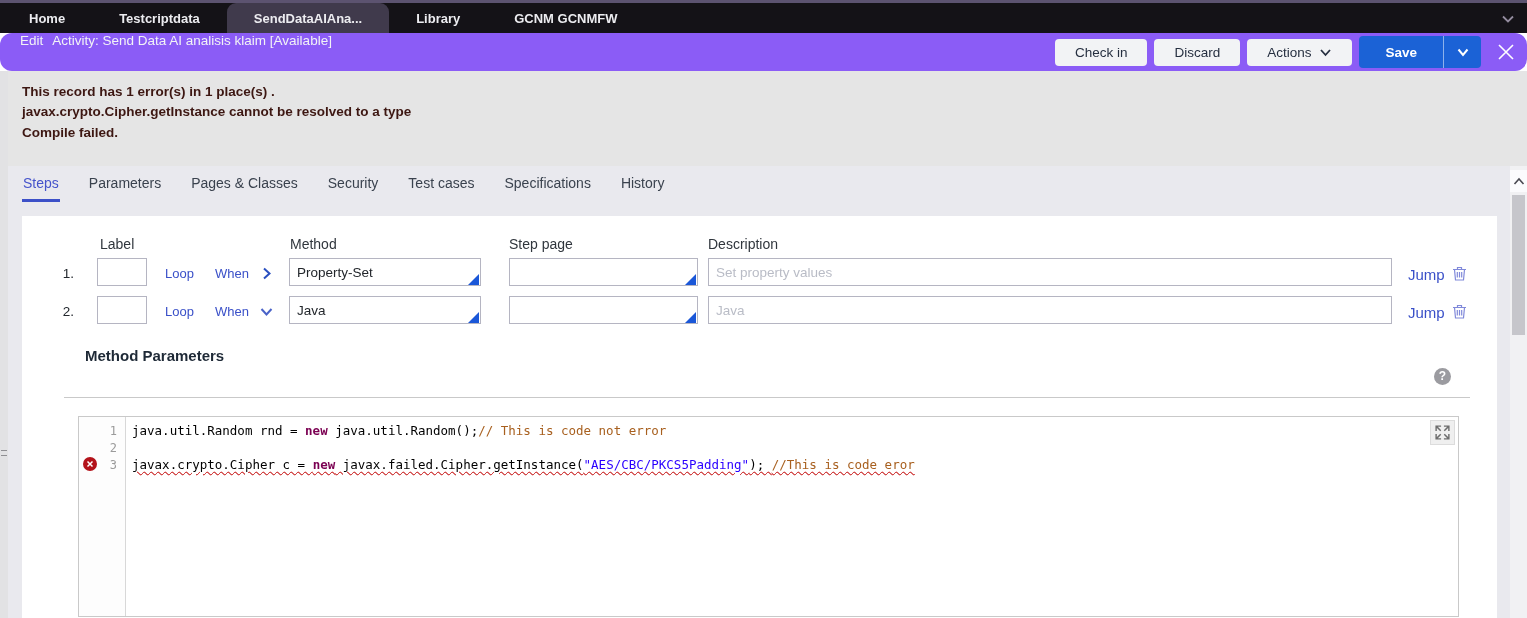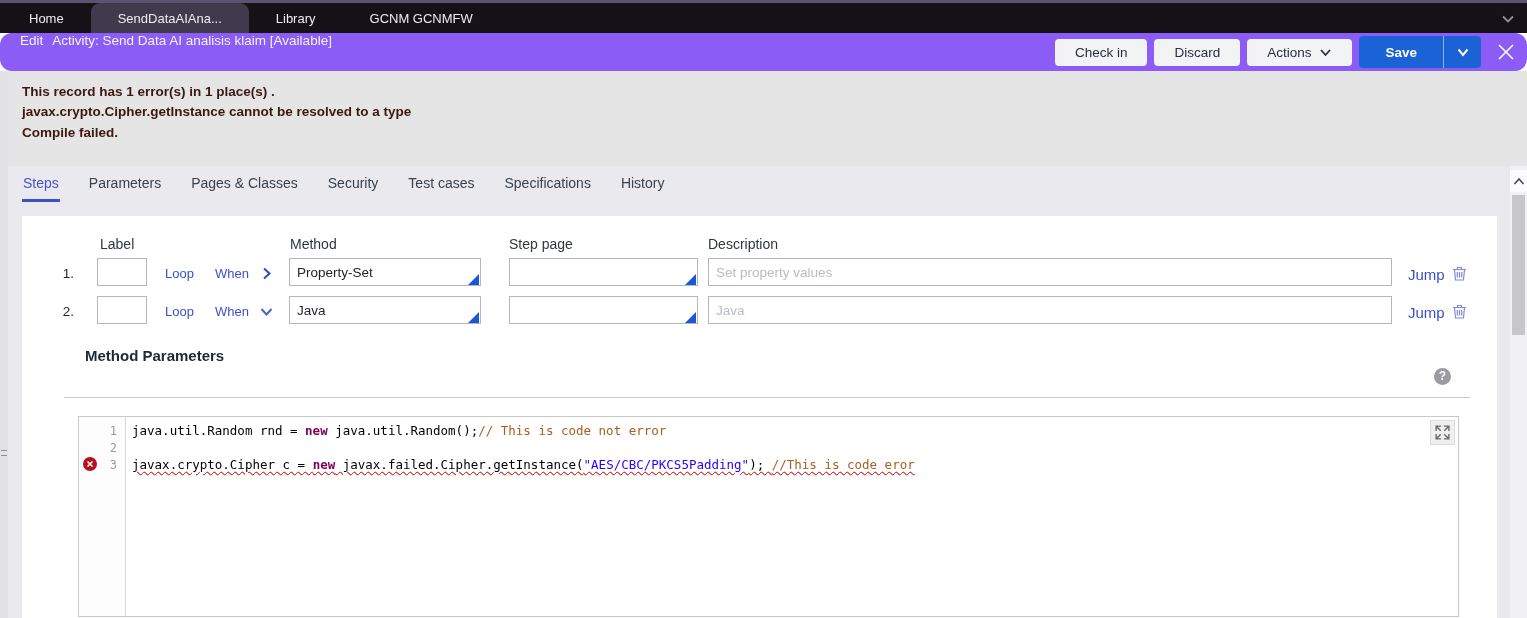--- a/index.html
+++ b/index.html
@@ -10,21 +10,21 @@
   }
 
   
   .topbar {
     position:absolute; top:0; left:0; width:1527px; height:33px;
     background:#141217; border-top:3px solid #5c5370;
     display:flex; align-items:stretch; padding-left:2px;
   }
   .ttab {
     color:#ececf0; font-size:13px; padding:0 27px; display:flex; align-items:center;
-    cursor:default; white-space:nowrap;
+    cursor:default; white-space:nowrap;font-weight:bold;
   }
   .ttab.active { background:#403a4c; border-radius:9px 9px 0 0; }
   .topbar-chevron { position:absolute; right:10px; top:7px; width:18px; height:18px; }
 
   
   .appheader {
     position:absolute; top:33px; left:0; width:1527px; height:38px;
     background:#8b5cf6; display:flex; align-items:flex-start;border-radius:12px;
   }
   .appheader-title { margin-left:20px; font-size:13.5px; color:#f2f3f6; white-space:nowrap; }
@@ -128,20 +128,21 @@
   
   .scrollbar { position:absolute; right:0; top:166px; width:17px; height:452px; background:#f1f1f3; }
   .sb-up { position:absolute; top:4px; left:0; width:17px; height:22px; background:#fbfbfd; display:flex; align-items:center; justify-content:center; cursor:pointer; }
   .sb-thumb { position:absolute; top:29px; left:2px; width:13px; height:140px; background:#c6c6cb; cursor:grab; }
 </style>
 </head>
 <body>
 
 <div class="topbar">
   <div class="ttab">Home</div>
+  <div class="ttab">Testcriptdata</div>
   <div class="ttab active">SendDataAIAna...</div>
   <div class="ttab">Library</div>
   <div class="ttab">GCNM GCNMFW</div>
   <div class="topbar-chevron">
     <svg width="18" height="18" viewBox="0 0 18 18">
         <polyline points="4,6.5 9,11.5 14,6.5" fill="none" stroke="#948c9f" stroke-width="1.8"></polyline>
       </svg>
   </div>
 </div>
 

